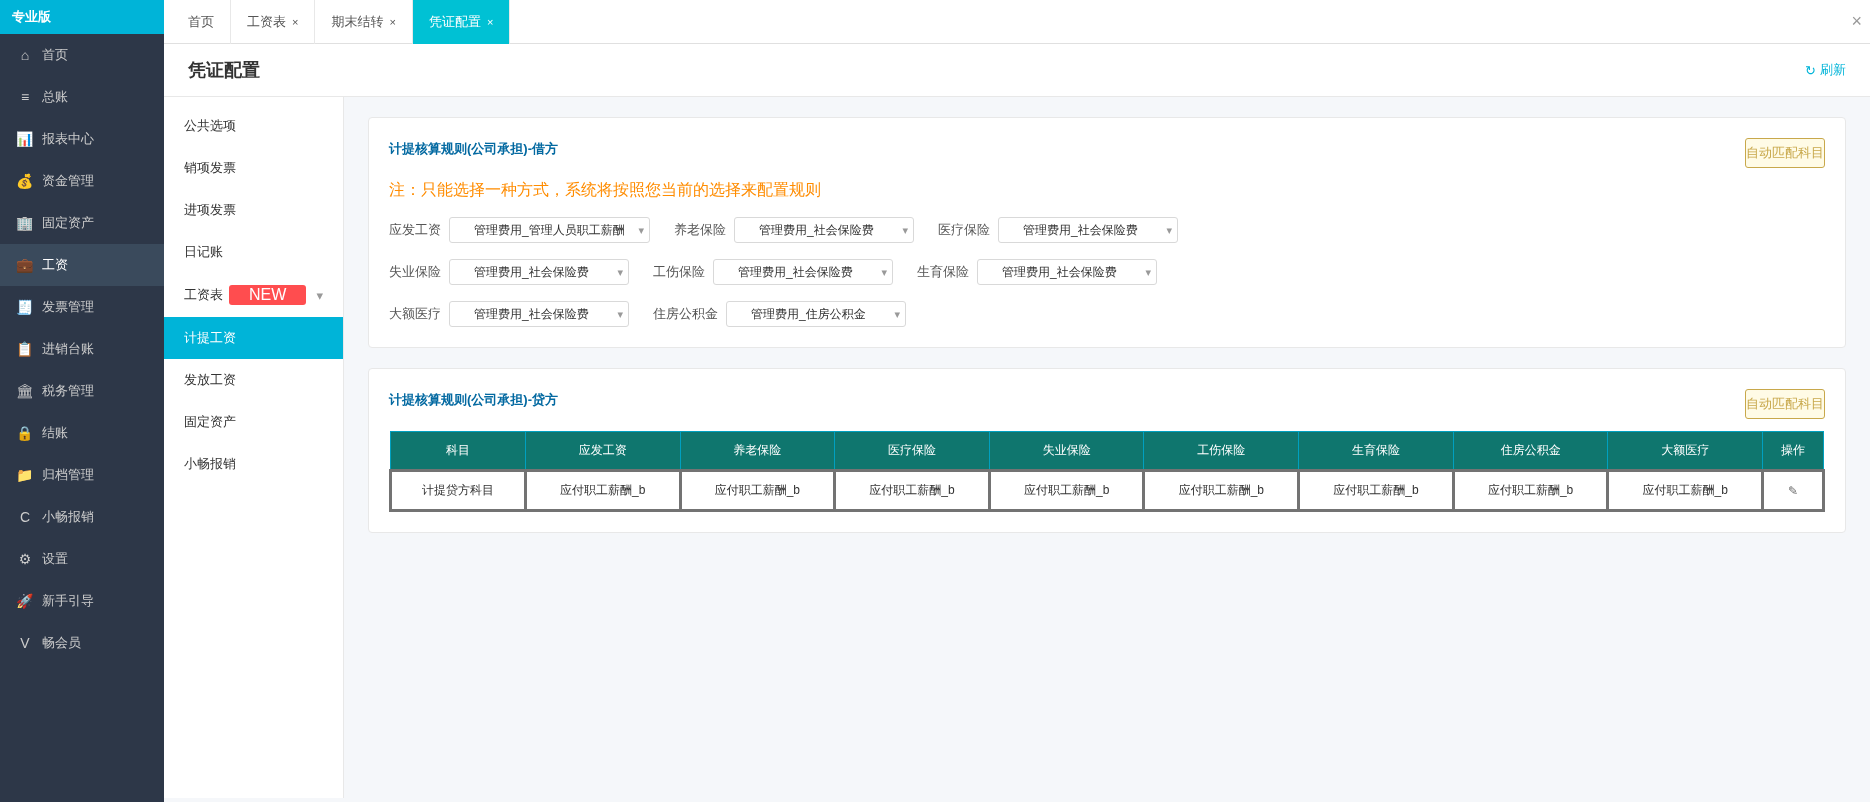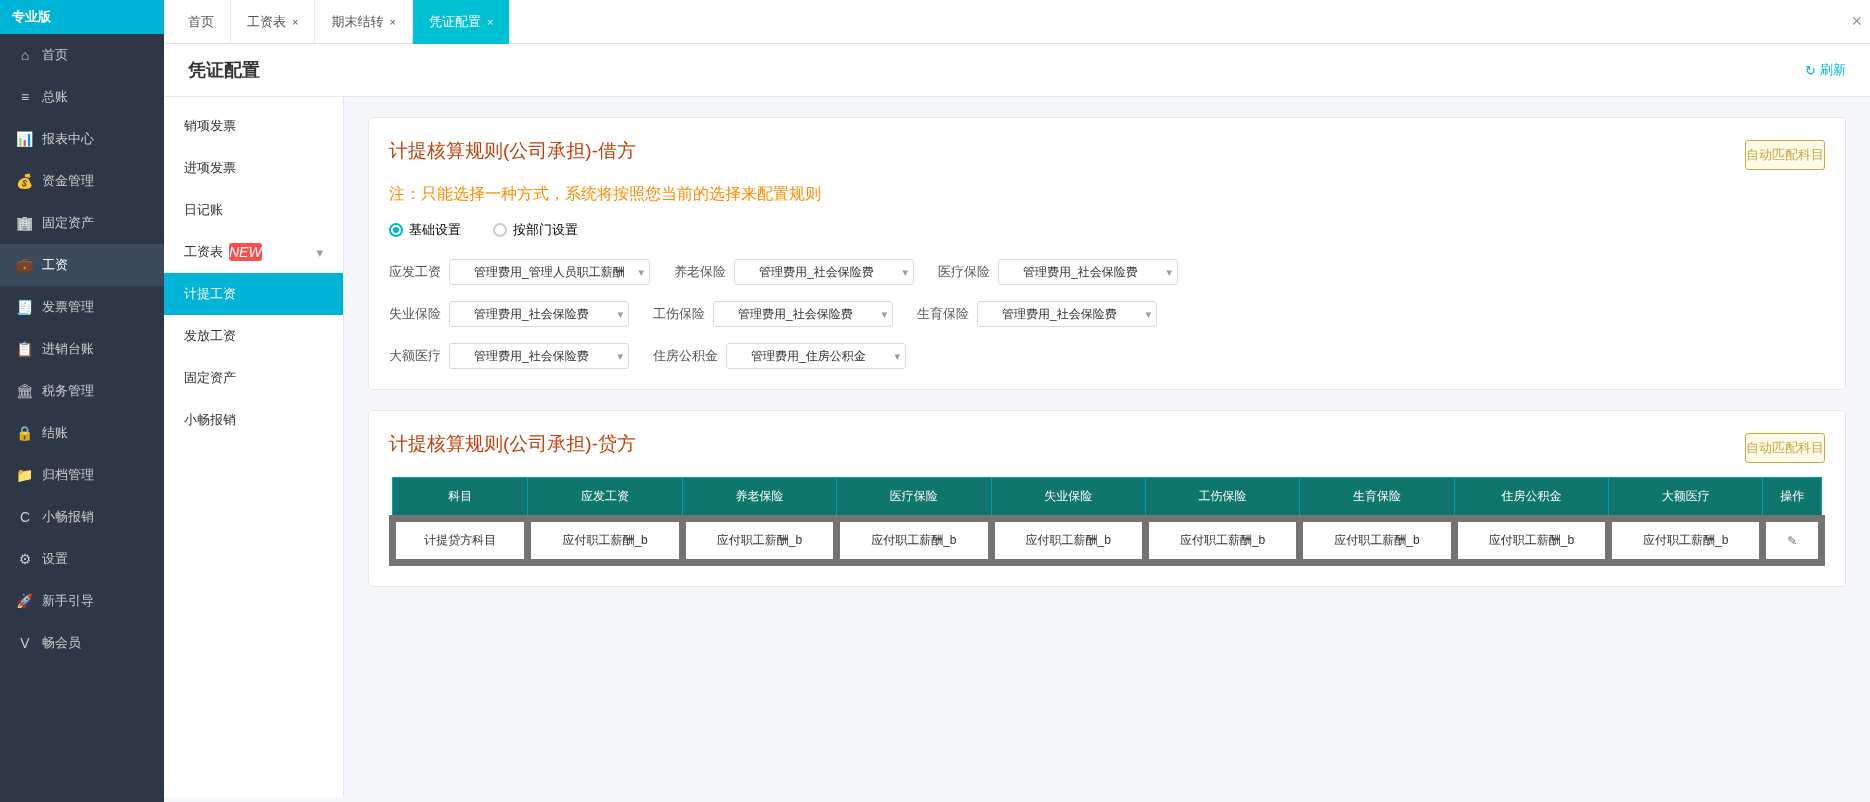--- a/index.html
+++ b/index.html
@@ -30,28 +30,28 @@
     .page-title { font-size: 18px; font-weight: 600; color: #333; }
     .refresh-btn { color: #00b4d8; cursor: pointer; font-size: 13px; display: flex; align-items: center; gap: 4px; }
 
     
     .content-layout { display: flex; height: calc(100% - 57px); }
 
     
     .left-nav { width: 180px; background: #fff; border-right: 1px solid #e8e8e8; padding: 8px 0; flex-shrink: 0; }
     .left-nav-item { padding: 12px 20px; color: #333; cursor: pointer; font-size: 13px; display: flex; align-items: center; justify-content: space-between; }
     .left-nav-item.active { background: #00b4d8; color: #fff; }
-    .left-nav-item .badge-new { background: #ff4d4f; color: #fff; font-size: 14px; padding: 1px 0; border-radius: 3px; font-style: italic; }
+    .left-nav-item .badge-new { background: #ff4d4f; color: #fff; font-size: 16px; padding: 1px 20px; border-radius: 3px; }
 
     
     .right-content { flex: 1; padding: 20px 24px; overflow-y: auto; }
 
     
     .section { background: #fff; border: 1px solid #e8e8e8; border-radius: 4px; margin-bottom: 20px; padding: 20px; }
-    .section-title { font-size: 19px; font-weight: 400; color: #c2410c; margin-bottom: 8px; }
+    .section-title { font-size: 13px; font-weight: 700; color: #0369a1; margin-bottom: 8px; }
     .section-note { color: #ff8c00; font-size: 16px; margin-bottom: 16px; }
 
     
     .radio-group { display: flex; align-items: center; gap: 32px; margin-bottom: 20px; }
     .radio-label { display: flex; align-items: center; gap: 6px; cursor: pointer; font-size: 13px; }
     .radio-circle { width: 14px; height: 14px; border-radius: 50%; border: 2px solid #ccc; display: inline-block; flex-shrink: 0; }
     .radio-circle.selected { border-color: #00b4d8; background: #fff; position: relative; }
     .radio-circle.selected::after { content: ''; position: absolute; top: 2px; left: 2px; width: 6px; height: 6px; border-radius: 50%; background: #00b4d8; }
 
     
@@ -61,21 +61,21 @@
     .form-item label { font-size: 13px; color: #555; white-space: nowrap; }
     .form-select { border: 1px solid #d9d9d9; border-radius: 3px; padding: 5px 24px 5px 24px; font-size: 12px; color: #333; background: #fff; min-width: 180px; appearance: none; position: relative; cursor: pointer; }
     .select-wrapper { position: relative; display: inline-block; }
     .select-wrapper::after { content: '▾'; position: absolute; right: 6px; top: 50%; transform: translateY(-50%); color: #999; font-size: 11px; pointer-events: none; }
     .section-header { display: flex; align-items: center; justify-content: space-between; margin-bottom: 12px; }
     .auto-match-btn { border: 1px solid #c8a84b; color: #c8a84b; background: #fffbe6; padding: 5px 0; border-radius: 3px; cursor: pointer; font-size: 13px; }
 
     
     .data-table { width: 100%; border-collapse: collapse; font-size: 12px; }
     .data-table th { background: #0f766e; color: #fff; padding: 10px 8px; text-align: center; font-weight: 500; border: 1px solid #00a0c0; }
-    .data-table td { padding: 10px 8px; text-align: center; border: 7px solid #737373; background: #fff; color: #333; }
+    .data-table td { padding: 10px 8px; text-align: center; border: 3px solid #737373; background: #fff; color: #333; }
     .edit-icon { color: #666; cursor: pointer; }
 
     
     .right-content::-webkit-scrollbar { width: 6px; }
     .right-content::-webkit-scrollbar-track { background: #f0f2f5; }
     .right-content::-webkit-scrollbar-thumb { background: #ccc; border-radius: 3px; }
   </style>
 </head>
 <body>
 
@@ -171,20 +171,21 @@
       <span class="page-title">凭证配置</span>
       <div class="refresh-btn">
         <span>↻</span>
         <span>刷新</span>
       </div>
     </div>
 
     <div class="content-layout">
 
       <div class="left-nav">
+        <div class="left-nav-item">公共选项</div>
         <div class="left-nav-item">销项发票</div>
         <div class="left-nav-item">进项发票</div>
         <div class="left-nav-item">日记账</div>
         <div class="left-nav-item" style="justify-content:flex-start;gap:6px;">
           <span>工资表</span>
           <span class="badge-new">NEW</span>
           <span style="margin-left:auto;color:#999;">▾</span>
         </div>
         <div class="left-nav-item active">计提工资</div>
         <div class="left-nav-item">发放工资</div>
@@ -194,30 +195,20 @@
 
       <div class="right-content">
 
         <div class="section">
           <div class="section-header">
             <span class="section-title">计提核算规则(公司承担)-借方</span>
             <button class="auto-match-btn">自动匹配科目</button>
           </div>
           <div class="section-note">注：只能选择一种方式，系统将按照您当前的选择来配置规则</div>
 
-          <div class="radio-group">
-            <label class="radio-label">
-              <span class="radio-circle selected"></span>
-              <span>基础设置</span>
-            </label>
-            <label class="radio-label">
-              <span class="radio-circle"></span>
-              <span>按部门设置</span>
-            </label>
-          </div>
 
           <div class="form-rows">
 
             <div class="form-row">
               <div class="form-item">
                 <label>应发工资</label>
                 <div class="select-wrapper">
                   <select class="form-select">
                     <option>管理费用_管理人员职工薪酬</option>
                   </select>

